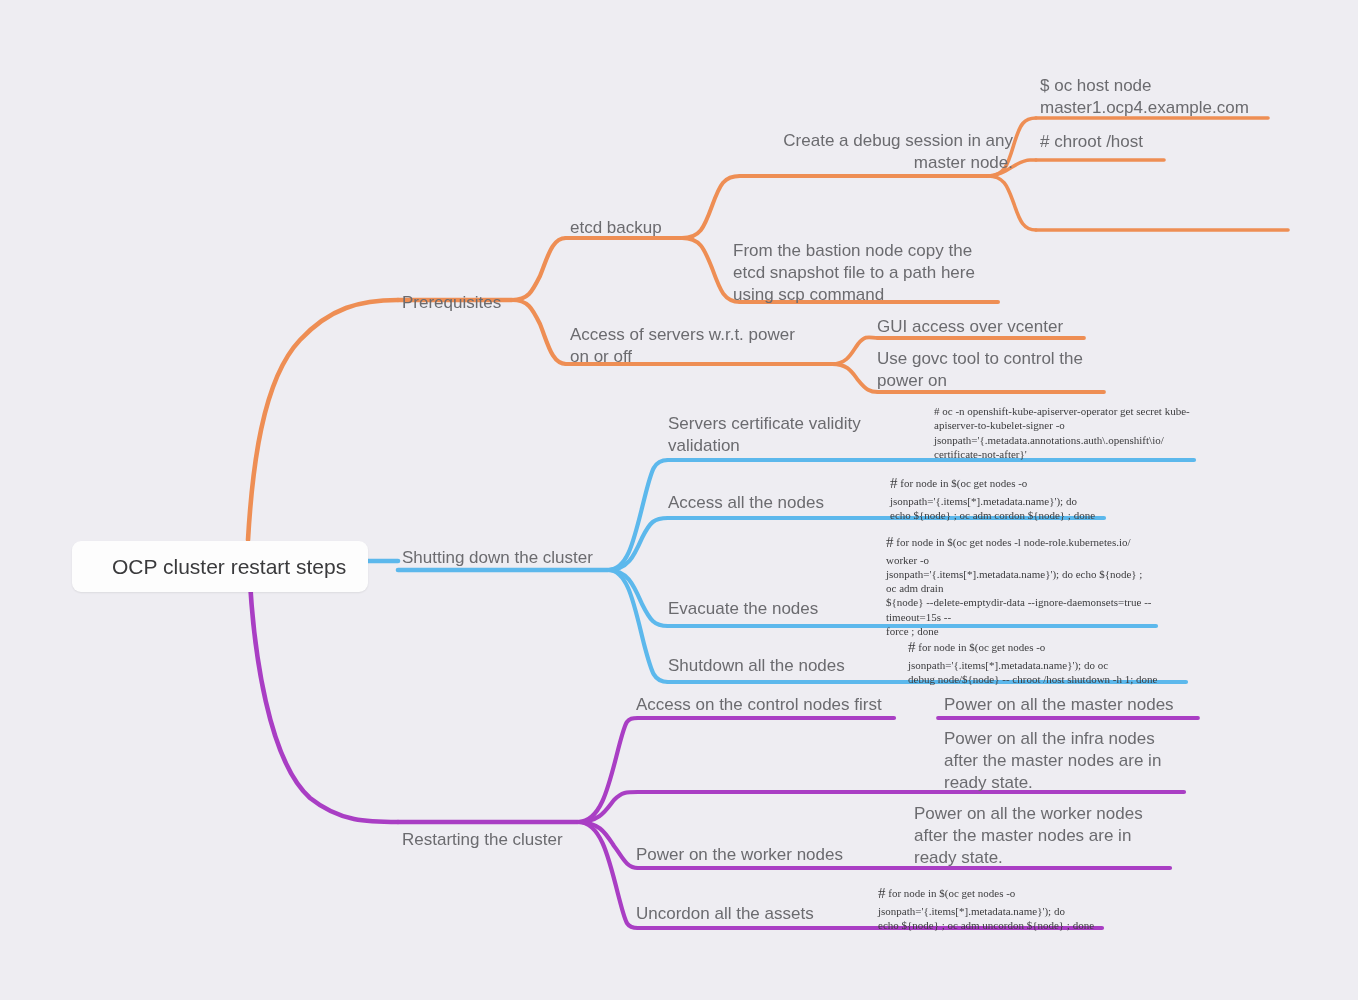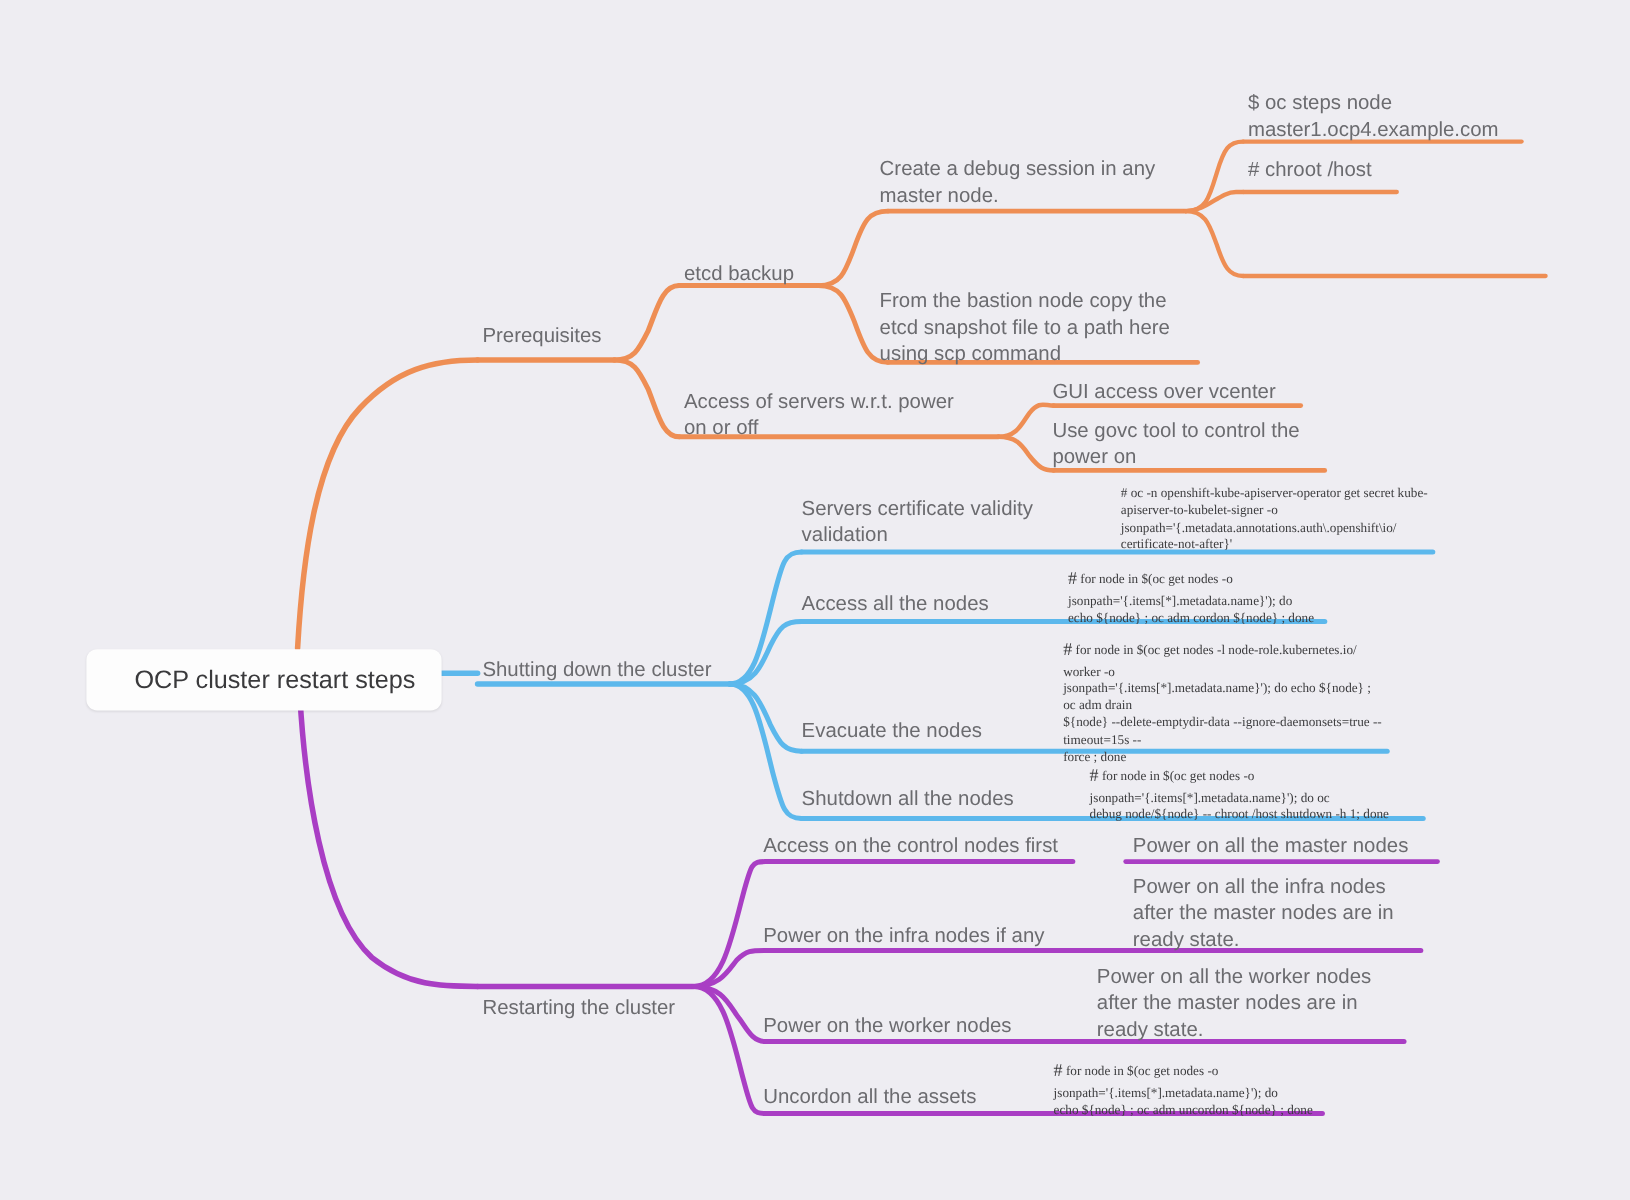--- a/index.html
+++ b/index.html
@@ -124,32 +124,32 @@
       <path d="M 638,792 L 1184,792" stroke="#a93ec4" stroke-width="4.2"></path>
       <path d="M 638,868 L 1170,868" stroke="#a93ec4" stroke-width="4.2"></path>
       <path d="M 638,928 L 1102,928" stroke="#a93ec4" stroke-width="4.2"></path>
 
       <path d="M 938,718 L 1198,718" stroke="#a93ec4" stroke-width="3.8"></path>
     </g>
   </svg>
 
   <div class="root" style="left:72px; top:541px;padding-left:40px;">OCP cluster restart steps</div>
 
-  <div class="branch-label" style="left:402px; top:269px;">Prerequisites</div>
+  <div class="branch-label" style="left:402px; top:292px;">Prerequisites</div>
 
   <div class="branch-label" style="left:570px; top:217px;">etcd backup</div>
 
-  <div class="node" style="left:733px; top:130px; width:280px;">Create a debug session in any
+  <div class="node" style="left:733px; top:130px; width:280px;text-align:right;">Create a debug session in any
 master node.</div>
 
   <div class="node" style="left:733px; top:240px; width:290px;">From the bastion node copy the
 etcd snapshot file to a path here
 using scp command</div>
 
-  <div class="node" style="left:1040px; top:75px; width:260px;">$ oc steps node
+  <div class="node" style="left:1040px; top:75px; width:260px;">$ oc host node
 master1.ocp4.example.com</div>
 
   <div class="node" style="left:1040px; top:131px; width:240px;"># chroot /host</div>
 
 
   <div class="node" style="left:570px; top:324px; width:270px;">Access of servers w.r.t. power
 on or off</div>
 
   <div class="node" style="left:877px; top:316px; width:220px;">GUI access over vcenter</div>
 
@@ -182,21 +182,20 @@
   <div class="node" style="left:668px; top:655px; width:240px;">Shutdown all the nodes</div>
   <div class="code" style="left:908px; top:638px; width:285px;"><span class="hash">#</span><span> for node in $(oc get nodes -o
 jsonpath='{.items[*].metadata.name}'); do oc
 debug node/${node} -- chroot /host shutdown -h 1; done</span></div>
 
   <div class="branch-label" style="left:402px; top:808px;margin-top:21px;">Restarting the cluster</div>
 
   <div class="node" style="left:636px; top:694px; width:270px;">Access on the control nodes first</div>
   <div class="node" style="left:944px; top:694px; width:260px;">Power on all the master nodes</div>
 
-  <div class="node" style="left:636px; top:769px; width:270px;">Power on the infra nodes if any</div>
   <div class="node" style="left:944px; top:728px; width:250px;">Power on all the infra nodes
 after the master nodes are in
 ready state.</div>
 
   <div class="node" style="left:636px; top:844px; width:260px;">Power on the worker nodes</div>
   <div class="node" style="left:914px; top:803px; width:255px;">Power on all the worker nodes
 after the master nodes are in
 ready state.</div>
 
   <div class="node" style="left:636px; top:903px; width:240px;">Uncordon all the assets</div>

